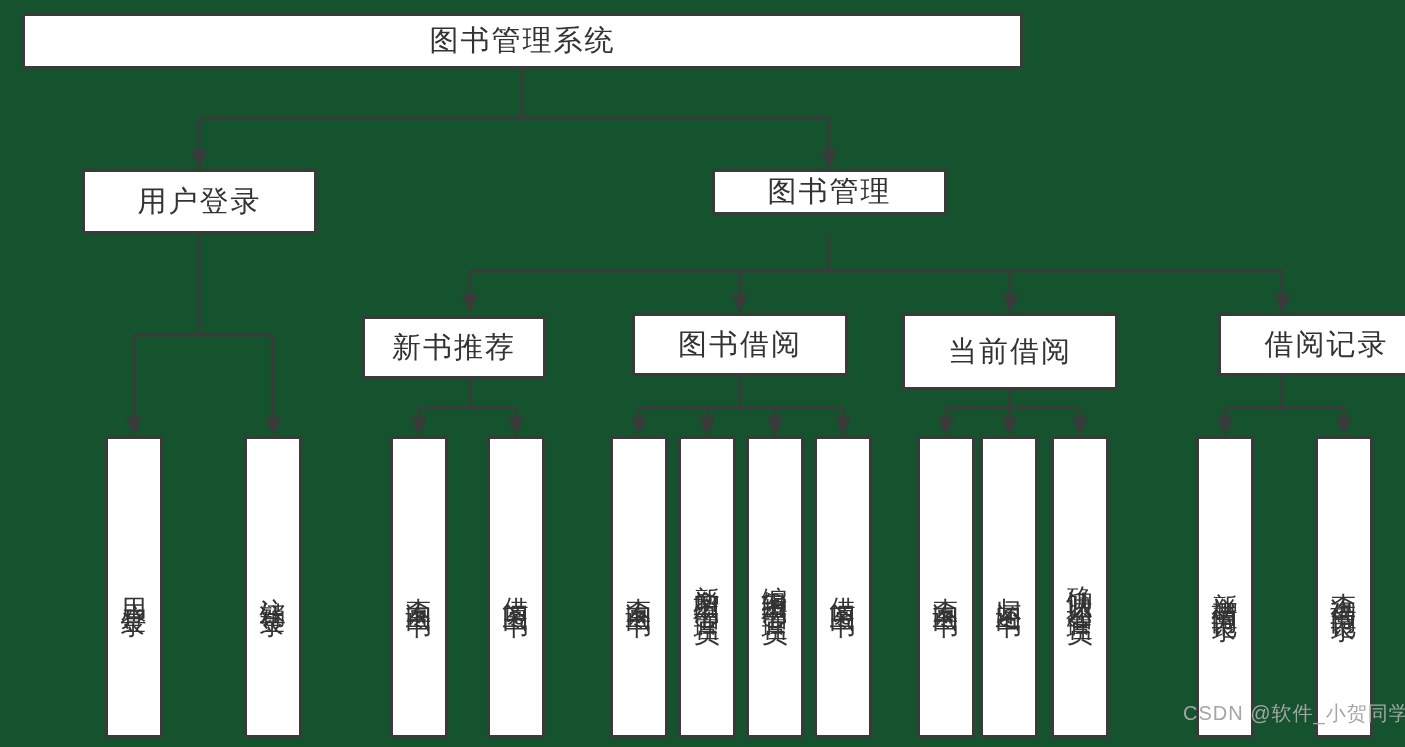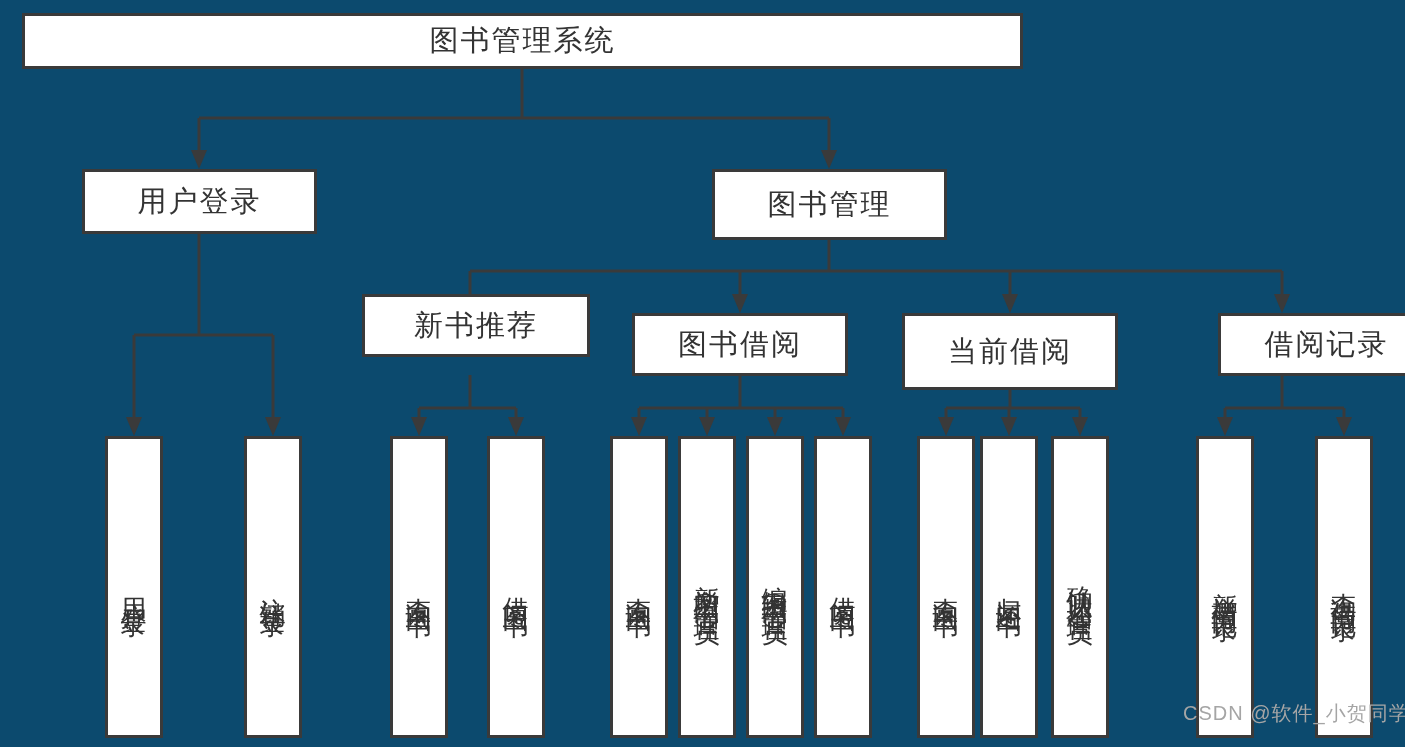--- a/index.html
+++ b/index.html
@@ -1,20 +1,20 @@
 <!DOCTYPE html>
 <html><head>
 <meta charset="utf-8">
 <style>
   html, body { margin: 0; padding: 0; background: #ffffff; }
   #stage {
     position: relative;
     width: 1405px;
     height: 747px;
-    background: #0c4a6e;
+    background: #14532d;
     font-family: "Liberation Sans", sans-serif;
     overflow: hidden;
   }
   #edges {
     position: absolute;
     left: 0; top: 0;
     width: 1405px; height: 747px;
     pointer-events: none;
   }
   .node {
@@ -32,22 +32,22 @@
     writing-mode: vertical-rl;
     text-orientation: mixed;
     font-size: 26px;
     letter-spacing: 5px;
     line-height: 1;
     white-space: nowrap;
   }
   
   .b-root   { left: 22px;  top: 13px;  width: 1001px; height: 56px; }
   .b-l2-0   { left: 82px;  top: 169px; width: 235px;  height: 65px; }
-  .b-l2-1   { left: 712px; top: 169px; width: 235px;  height: 71px; }
-  .b-l3-0   { left: 362px;  top: 294px; width: 228px; height: 63px; }
+  .b-l2-1   { left: 712px; top: 169px; width: 235px;  height: 46px; }
+  .b-l3-0   { left: 362px;  top: 316px; width: 184px; height: 63px; }
   .b-l3-1   { left: 632px;  top: 313px; width: 216px; height: 63px; }
   .b-l3-2   { left: 902px;  top: 313px; width: 216px; height: 77px; }
   .b-l3-3   { left: 1173px; top: 313px; width: 217px; height: 63px; margin-left: 45px; }
   .b-leaf-0  { left: 105px;  top: 436px; width: 58px; height: 302px; }
   .b-leaf-1  { left: 244px;  top: 436px; width: 58px; height: 302px; }
   .b-leaf-2  { left: 390px;  top: 436px; width: 58px; height: 302px; }
   .b-leaf-3  { left: 487px;  top: 436px; width: 58px; height: 302px; }
   .b-leaf-4  { left: 610px;  top: 436px; width: 58px; height: 302px; }
   .b-leaf-5  { left: 678px;  top: 436px; width: 58px; height: 302px; }
   .b-leaf-6  { left: 746px;  top: 436px; width: 58px; height: 302px; }

